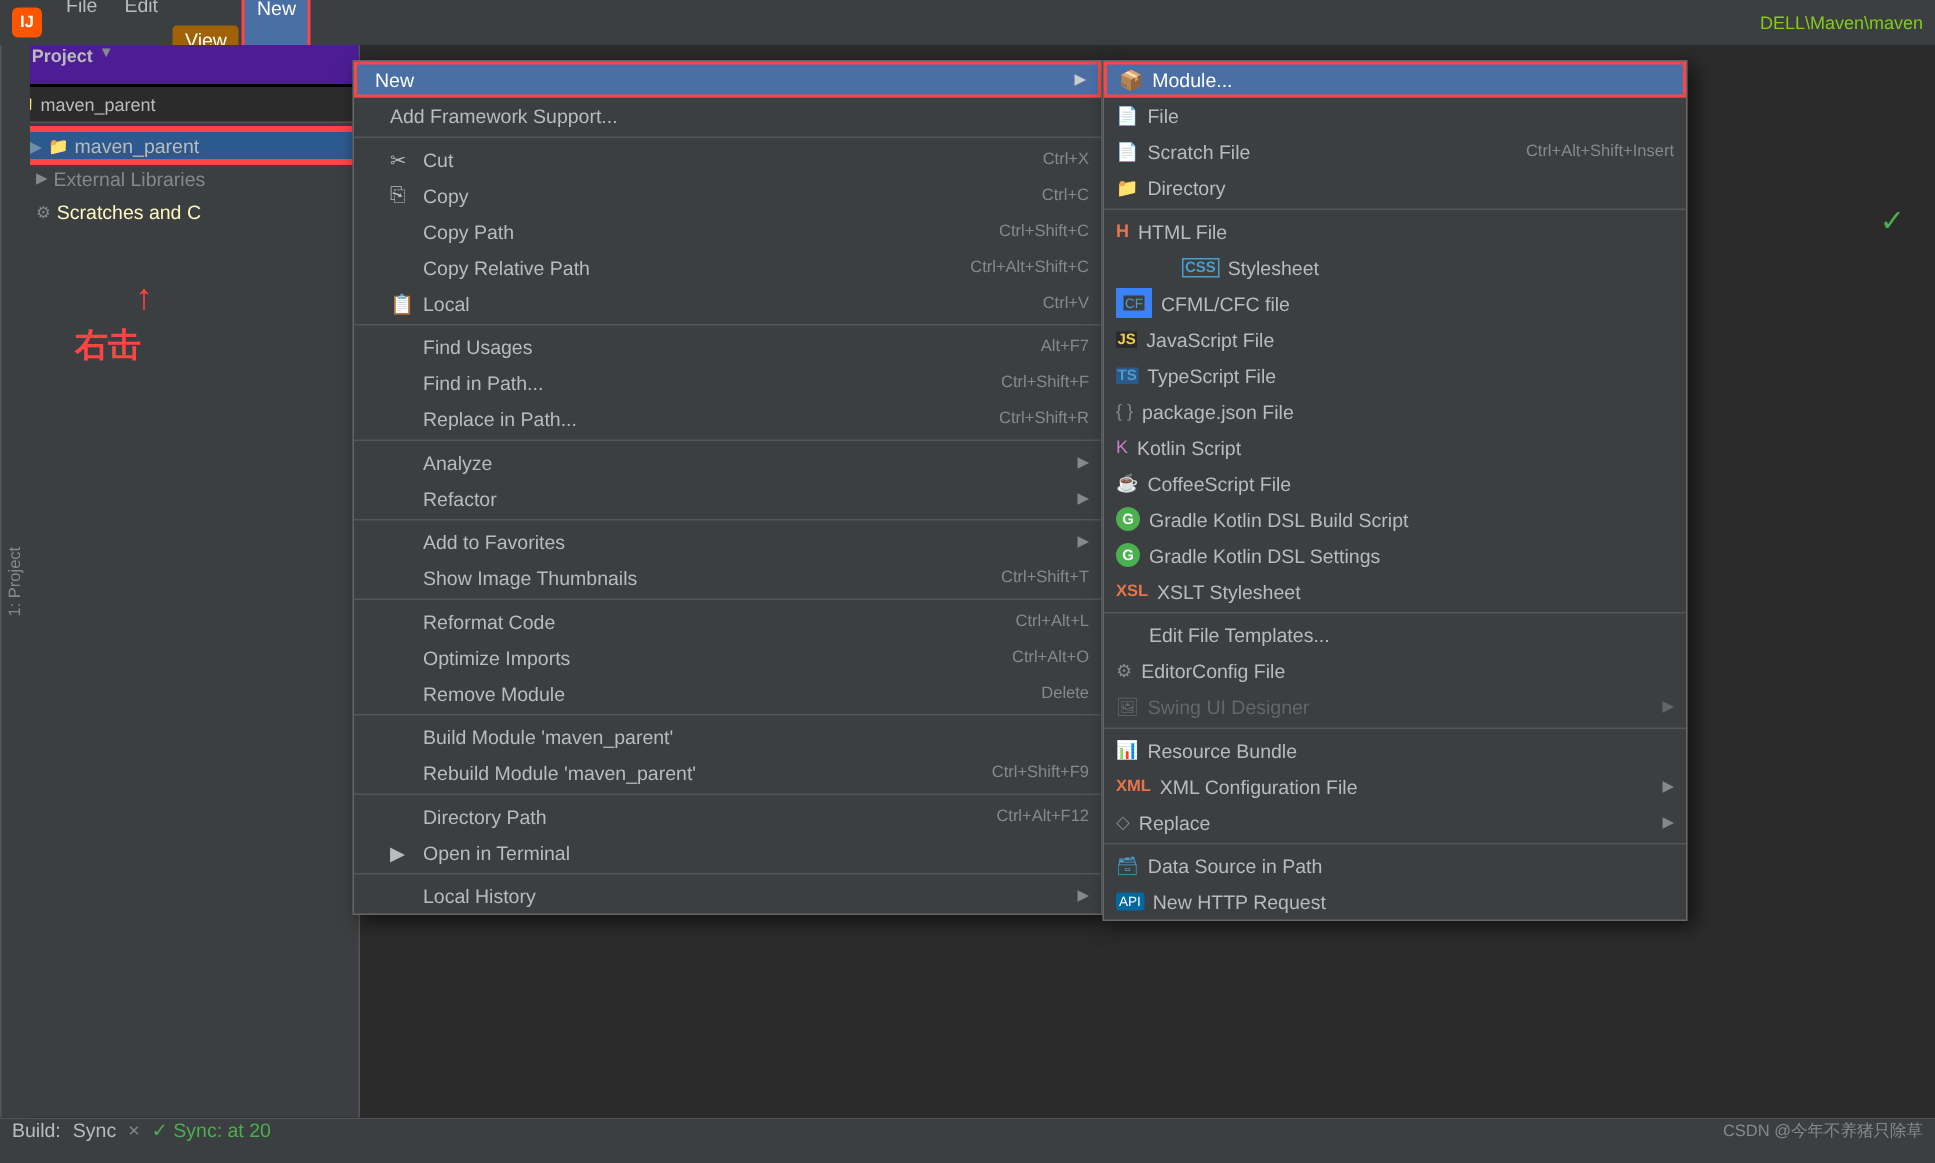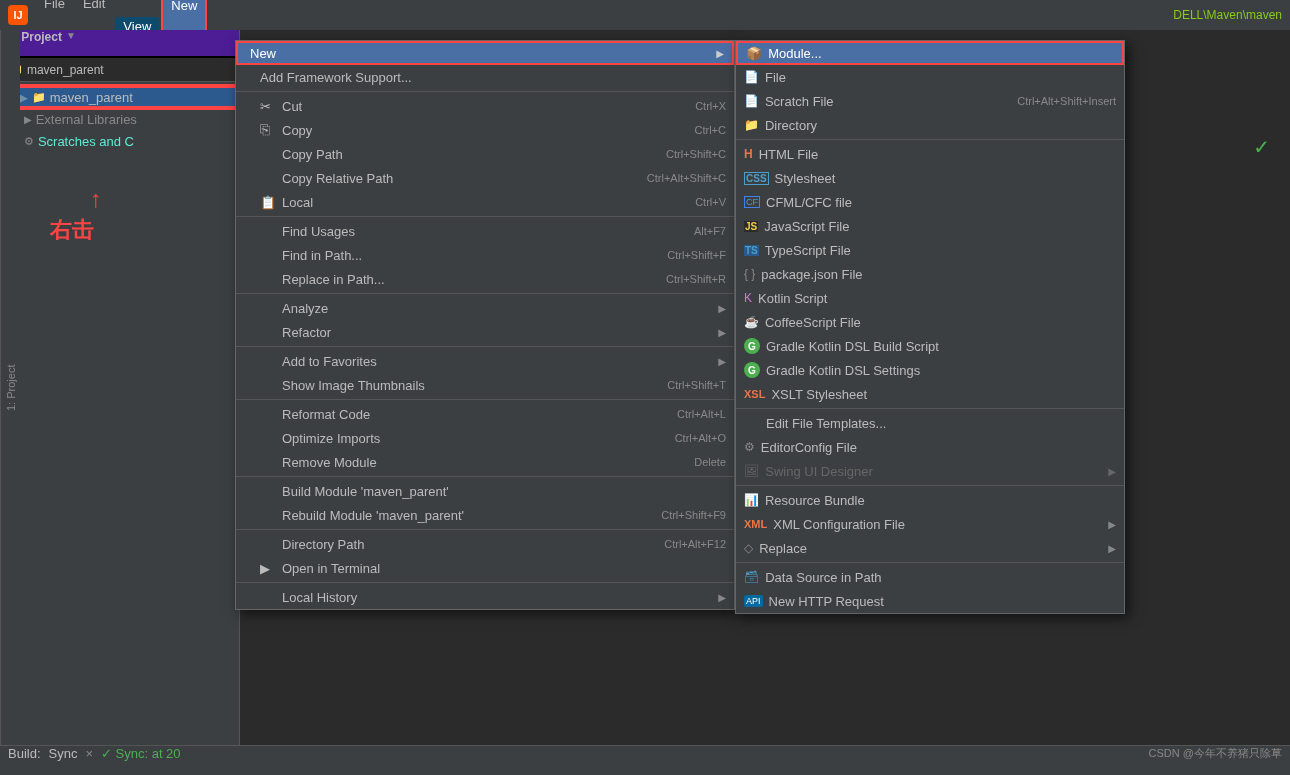--- a/index.html
+++ b/index.html
@@ -32,21 +32,21 @@
     }
     .title-bar-menu {
       display: flex; gap: 2px;
     }
     .title-bar-menu-item {
       padding: 2px 8px;
       color: #bbbbbb;
       cursor: pointer;
       border-radius: 3px;
     }
-    .title-bar-menu-item.active { background: #0c4a6e; color: white; margin-top: 23px; }
+    .title-bar-menu-item.active { background: #a16207; color: white; margin-top: 23px; }
     .title-bar-right {
       margin-left: auto;
       color: #84cc16;
       font-size: 12px;
     }
 
     
     .project-panel {
       position: absolute;
       top: 30px;
@@ -247,21 +247,21 @@
       <span style="color:#6d8fa8;">▶</span>
       <span style="color:#6d8fa8; font-size:11px;">📁</span>
       <span>maven_parent</span>
     </div>
     <div class="tree-item" style="padding-left:24px;">
       <span style="color:#888; font-size:10px;">▶</span>
       <span style="color:#888;">External Libraries</span>
     </div>
     <div class="tree-item" style="padding-left:24px;">
       <span style="color:#888; font-size:11px;">⚙</span>
-      <span style="color:#5eead4;">Scratches and C</span>
+      <span style="color:#fef9c3;">Scratches and C</span>
     </div>
   </div>
 
   <div class="arrow-annotation" style="left:90px; top:155px; font-size:24px;">↑</div>
 
   <div class="chinese-annotation" style="left:50px; top:185px;">右击</div>
 
   <div style="position:absolute; left:0; top:0; width:20px; height:100%; background:#3c3f41; border-right:1px solid #555; display:flex; align-items:center; justify-content:center; writing-mode:vertical-lr; transform:rotate(180deg); font-size:11px; color:#888;">
     1: Project
   </div>
@@ -489,26 +489,26 @@
     </div>
 
     <div class="submenu-separator"></div>
 
     <div class="submenu-item">
       <span style="color:#e8754a; font-size:12px; font-weight:bold;">H</span>
       <span>HTML File</span>
     </div>
 
     <div class="submenu-item">
-      <span style="color:#4a9eca; font-size:10px; font-weight:bold; border:1px solid #4a9eca; padding:0 1px;">CSS</span>
+      <span style="color:#4a9eca; font-size:10px; font-weight:bold; border:1px solid #4a9eca; padding:0 1px;margin-left:44px;">CSS</span>
       <span>Stylesheet</span>
     </div>
 
     <div class="submenu-item">
-      <span style="color:#4a9eca; font-size:12px; border:1px solid #3b82f6; padding:0 1px; font-size:9px;">CF</span>
+      <span style="color:#4a9eca; font-size:12px; border:5px solid #3b82f6; padding:0 1px; font-size:9px;">CF</span>
       <span>CFML/CFC file</span>
     </div>
 
     <div class="submenu-item">
       <span style="color:#f0d040; font-size:10px; font-weight:bold; background:#2b2b2b; padding:0 1px;">JS</span>
       <span>JavaScript File</span>
     </div>
 
     <div class="submenu-item">
       <span style="color:#4a9eca; font-size:10px; font-weight:bold; background:#2b5a8a; padding:0 1px;">TS</span>

